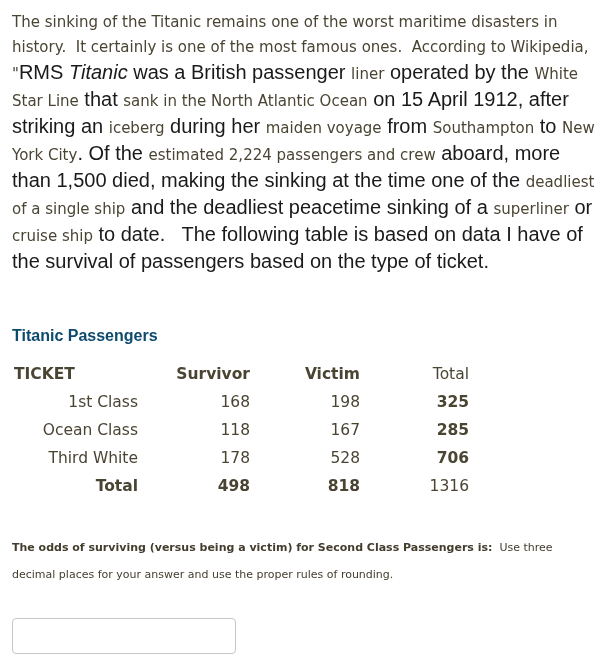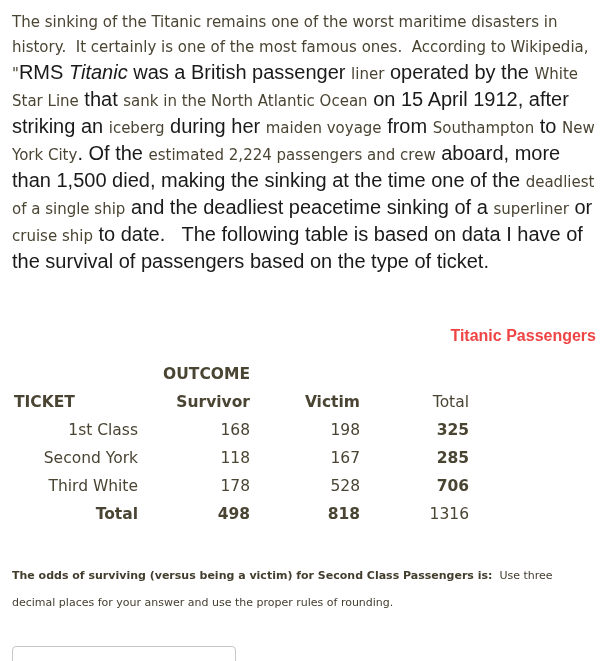--- a/index.html
+++ b/index.html
@@ -31,22 +31,21 @@
     font-size: 20px;
   }
   .t-helv.it { font-style: italic; }
 
   
   .table-title {
     margin: 51px 0 15px 0;
     font-family: "Liberation Sans", sans-serif;
     font-weight: bold;
     font-size: 16px;
-    color: #ef4444;
-    text-align: right;
+    color: #0c4a6e;
   }
   table.passengers {
     border-collapse: collapse;
     table-layout: fixed;
     font-family: "DejaVu Sans", sans-serif;
     font-size: 15.5px;
     color: #4a4433;
   }
   table.passengers td {
     height: 28px;
@@ -96,39 +95,33 @@
 
 <table class="passengers">
   <colgroup>
     <col class="col-ticket">
       <col class="col-survivor">
       <col class="col-victim">
       <col class="col-total">
   </colgroup>
   <tbody>
     <tr>
-      <td class="l"></td>
-      <td class="r b">OUTCOME</td>
-      <td></td>
-      <td></td>
-    </tr>
-    <tr>
       <td class="l b">TICKET</td>
       <td class="r b">Survivor</td>
       <td class="r b">Victim</td>
       <td class="r">Total</td>
     </tr>
     <tr>
       <td class="r">1st Class</td>
       <td class="r">168</td>
       <td class="r">198</td>
       <td class="r b">325</td>
     </tr>
     <tr>
-      <td class="r">Second York</td>
+      <td class="r">Ocean Class</td>
       <td class="r">118</td>
       <td class="r">167</td>
       <td class="r b">285</td>
     </tr>
     <tr>
       <td class="r">Third White</td>
       <td class="r">178</td>
       <td class="r">528</td>
       <td class="r b">706</td>
     </tr>

